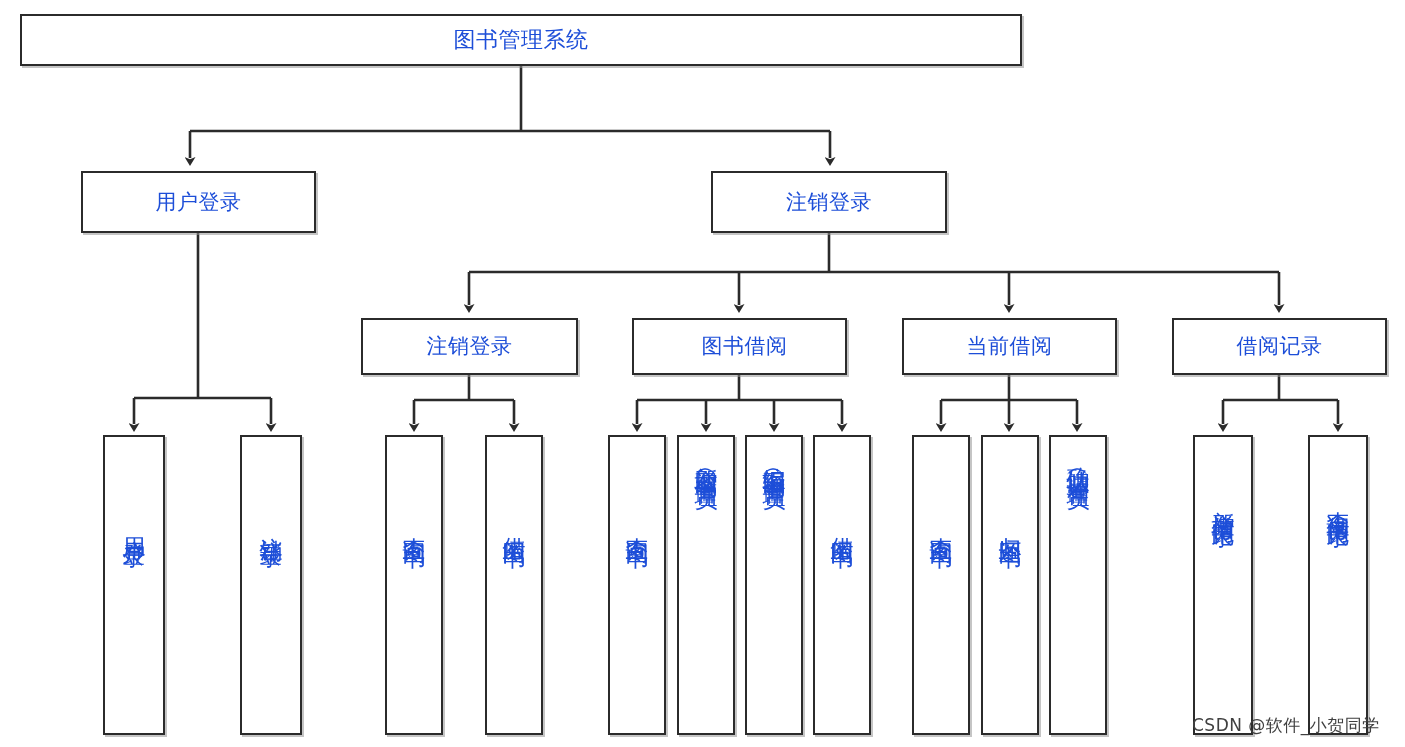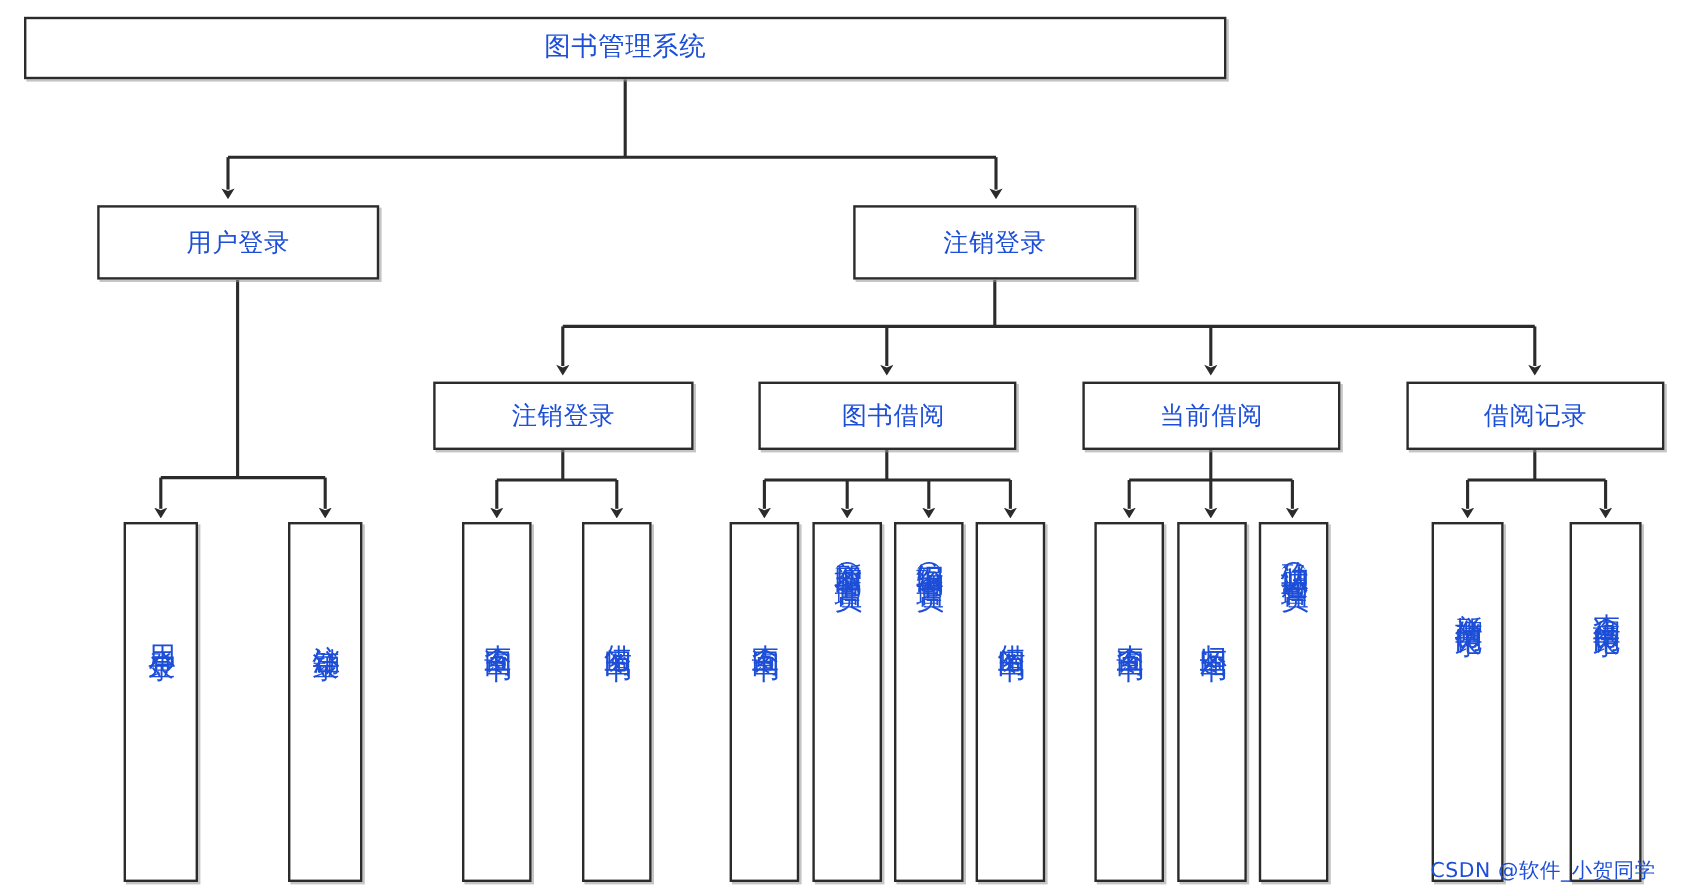--- a/index.html
+++ b/index.html
@@ -68,21 +68,21 @@
     margin-top: 52px;
   }
   .node.vert.tall .label {
     margin-top: 8px;
   }
   .watermark {
     position: absolute;
     left: 1192px;
     top: 714px;
     font-size: 17px;
-    color: #1d4ed8;
+    color: #404040;
     letter-spacing: 0.5px;
     white-space: nowrap;
     z-index: 3;
     font-family: "DejaVu Sans", "Liberation Sans", sans-serif;
   }
 </style>
 </head>
 <body>
 
 <div id="canvas">

